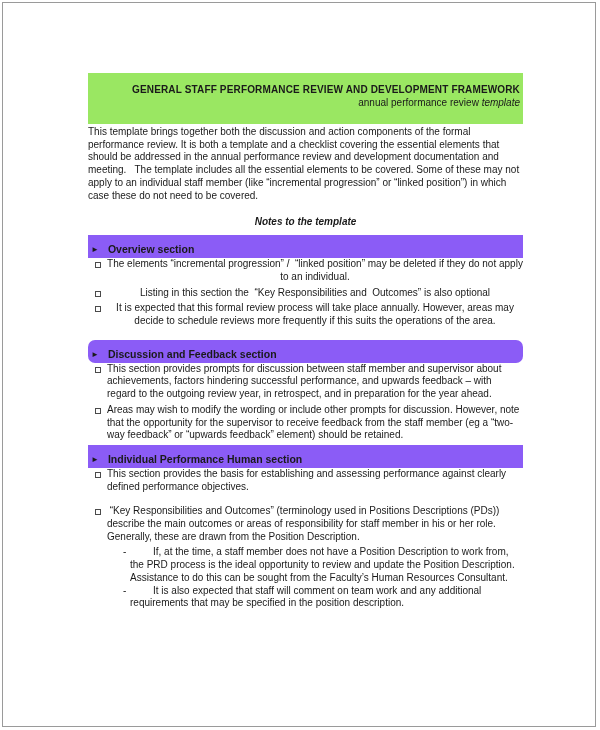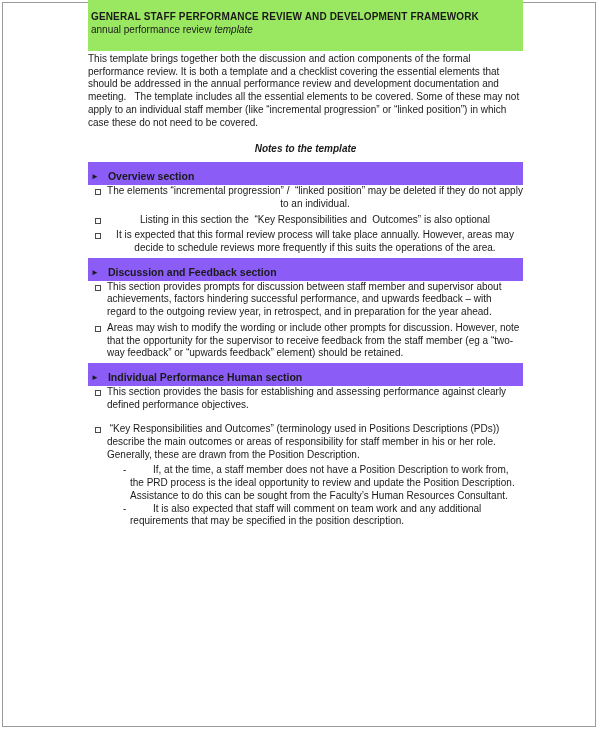--- a/index.html
+++ b/index.html
@@ -7,21 +7,21 @@
     width:600px;height:730px;position:relative;background:#ffffff;
     font-family:"Liberation Sans", sans-serif;color:#1a1a1a;overflow:hidden;
   }
   .page-frame{
     position:absolute;left:2px;top:2px;width:594px;height:725px;
     border:1px solid #9a9a9a;box-sizing:border-box;pointer-events:none;
   }
   .content{position:absolute;left:88px;top:0;width:435px;}
 
   .banner{
-    background:#9ae762;text-align:left;
+    margin-top:73px;background:#9ae762;text-align:right;
     padding:10px 3px 15px 3px;box-sizing:border-box;
   }
   .banner-title{
     font-weight:bold;font-size:10px;line-height:13px;letter-spacing:0.15px;
     white-space:nowrap;
   }
   .banner-subtitle{font-weight:normal;font-size:10px;line-height:13px;}
   .banner-subtitle .it{font-style:italic;}
 
   .para{
@@ -31,21 +31,21 @@
     margin-top:13px;font-size:10px;line-height:13px;text-align:center;
     font-weight:bold;font-style:italic;
   }
 
   .bar{
     background:#8b5cf6;font-weight:bold;font-size:10.5px;line-height:13px;
     padding:8px 4px 2px 3px;
   }
   .bar .arrow{font-size:8px;margin-right:9px;vertical-align:1px;}
   .bar1{margin-top:7px;}
-  .bar2{margin-top:3px;}
+  .bar2{margin-top:12px;border-radius:7px;}
   .bar3{margin-top:2px;}
 
   ul.blist{list-style:none;margin:0;padding:0;font-size:10px;line-height:12.7px;}
   .ul1{margin-top:9px;text-align:center;}
   .ul2{margin-top:8px;}
   .ul3{margin-top:8px;}
   ul.blist li{
     position:relative;padding-left:19px;margin-bottom:3px;white-space:pre-wrap;
   }
   ul.blist li .sq{

